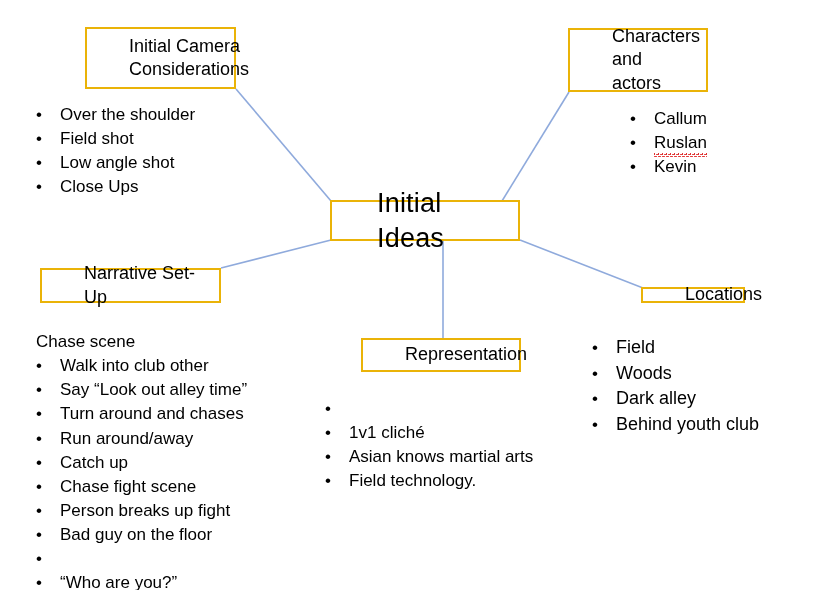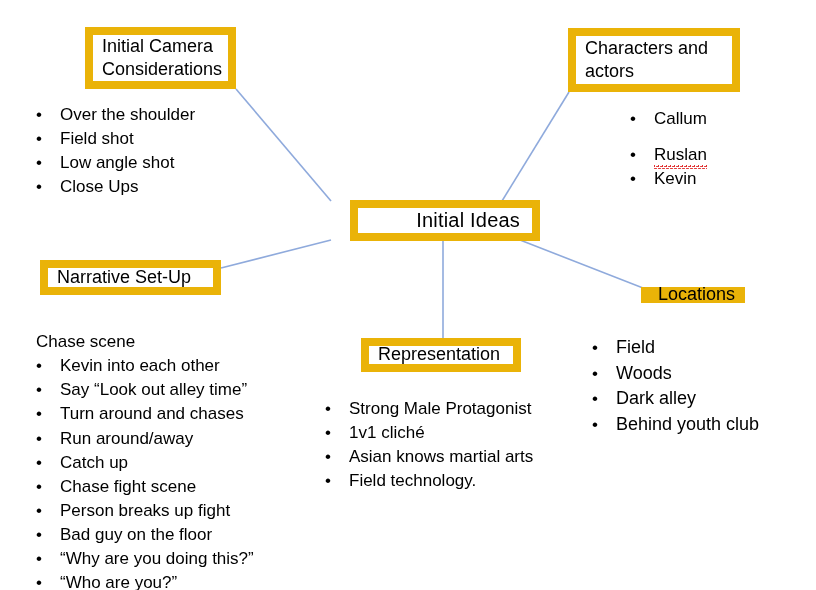--- a/index.html
+++ b/index.html
@@ -22,35 +22,35 @@
     left: 0;
     top: 0;
     width: 816px;
     height: 590px;
     pointer-events: none;
   }
   
   .node {
     position: absolute;
     box-sizing: border-box;
-    border: 8px solid #eab308;
+    border: 2px solid #eab308;
     background: #ffffff;
     display: flex;
     align-items: center;
     line-height: 1.28;
+    padding-left: 33px;
   }
   .node-label {
     display: block;
     white-space: pre-line;
   }
   .node.center {
-    font-size: 20px;
-    justify-content: flex-end;
+    font-size: 27px;
+    justify-content: flex-start;
     letter-spacing: 0.2px;
-    margin-left: 20px;
   }
   .node.branch {
     font-size: 18px;
   }
   .node.branch .node-label {
     padding-left: 9px;
     padding-right: 8px;
   }
   .node.center .node-label {
     padding: 0 12px;
@@ -83,21 +83,20 @@
   }
   .misspelled {
     background-image: linear-gradient(to right,
         #e03030 0, #e03030 1px, transparent 1px, transparent 2px);
     background-size: 4px 2px;
     background-repeat: repeat-x;
     background-position: 0 100%;
     text-decoration: underline;
     text-decoration-color: rgba(0,0,0,0);
     position: relative;
-    margin-top: 12px;
   }
   .misspelled::after {
     content: "";
     position: absolute;
     left: 0;
     right: 0;
     bottom: -2px;
     height: 3px;
     background:
       radial-gradient(circle at 1.5px 3px, #e23b3b 1.1px, transparent 1.3px) 0 0/4px 4px repeat-x,
@@ -138,49 +137,49 @@
     <div class="bullet-row">
       <span class="bullet-dot">•</span>
       <span class="bullet-text">Low angle shot</span>
     </div>
     <div class="bullet-row">
       <span class="bullet-dot">•</span>
       <span class="bullet-text">Close Ups</span>
     </div>
   </div>
 
-  <div class="node branch" style="left:568px; top:28px; width:172px; height:64px;">
+  <div class="node branch" style="left:568px; top:28px; width:140px; height:64px;">
     <span class="node-label">Characters and
 actors</span>
   </div>
 
   <div class="list" style="left:630px; top:107px; width:180px;">
     <div class="bullet-row">
       <span class="bullet-dot">•</span>
       <span class="bullet-text">Callum</span>
     </div>
     <div class="bullet-row">
       <span class="bullet-dot">•</span>
       <span class="bullet-text misspelled">Ruslan</span>
     </div>
     <div class="bullet-row">
       <span class="bullet-dot">•</span>
       <span class="bullet-text">Kevin</span>
     </div>
   </div>
 
-  <div class="node branch" style="left:40px; top:260px; width:181px; height:35px;">
+  <div class="node branch" style="left:40px; top:268px; width:181px; height:35px;">
     <span class="node-label">Narrative Set-Up</span>
   </div>
 
   <div class="list" style="left:36px; top:318px; width:300px;margin-top:12px;">
     <div class="plain-line">Chase scene</div>
     <div class="bullet-row">
       <span class="bullet-dot">•</span>
-      <span class="bullet-text">Kevin into each other</span>
+      <span class="bullet-text">Walk into club other</span>
     </div>
     <div class="bullet-row">
       <span class="bullet-dot">•</span>
       <span class="bullet-text">Say “Look out alley time”</span>
     </div>
     <div class="bullet-row">
       <span class="bullet-dot">•</span>
       <span class="bullet-text">Turn around and chases</span>
     </div>
     <div class="bullet-row">
@@ -198,36 +197,34 @@
     <div class="bullet-row">
       <span class="bullet-dot">•</span>
       <span class="bullet-text">Person breaks up fight</span>
     </div>
     <div class="bullet-row">
       <span class="bullet-dot">•</span>
       <span class="bullet-text">Bad guy on the floor</span>
     </div>
     <div class="bullet-row">
       <span class="bullet-dot">•</span>
-      <span class="bullet-text">“Why are you doing this?”</span>
     </div>
     <div class="bullet-row">
       <span class="bullet-dot">•</span>
       <span class="bullet-text">“Who are you?”</span>
     </div>
   </div>
 
   <div class="node branch" style="left:361px; top:338px; width:160px; height:34px;">
     <span class="node-label">Representation</span>
   </div>
 
   <div class="list" style="left:325px; top:397px; width:280px;">
     <div class="bullet-row">
       <span class="bullet-dot">•</span>
-      <span class="bullet-text">Strong Male Protagonist</span>
     </div>
     <div class="bullet-row">
       <span class="bullet-dot">•</span>
       <span class="bullet-text">1v1 cliché</span>
     </div>
     <div class="bullet-row">
       <span class="bullet-dot">•</span>
       <span class="bullet-text">Asian knows martial arts</span>
     </div>
     <div class="bullet-row">

